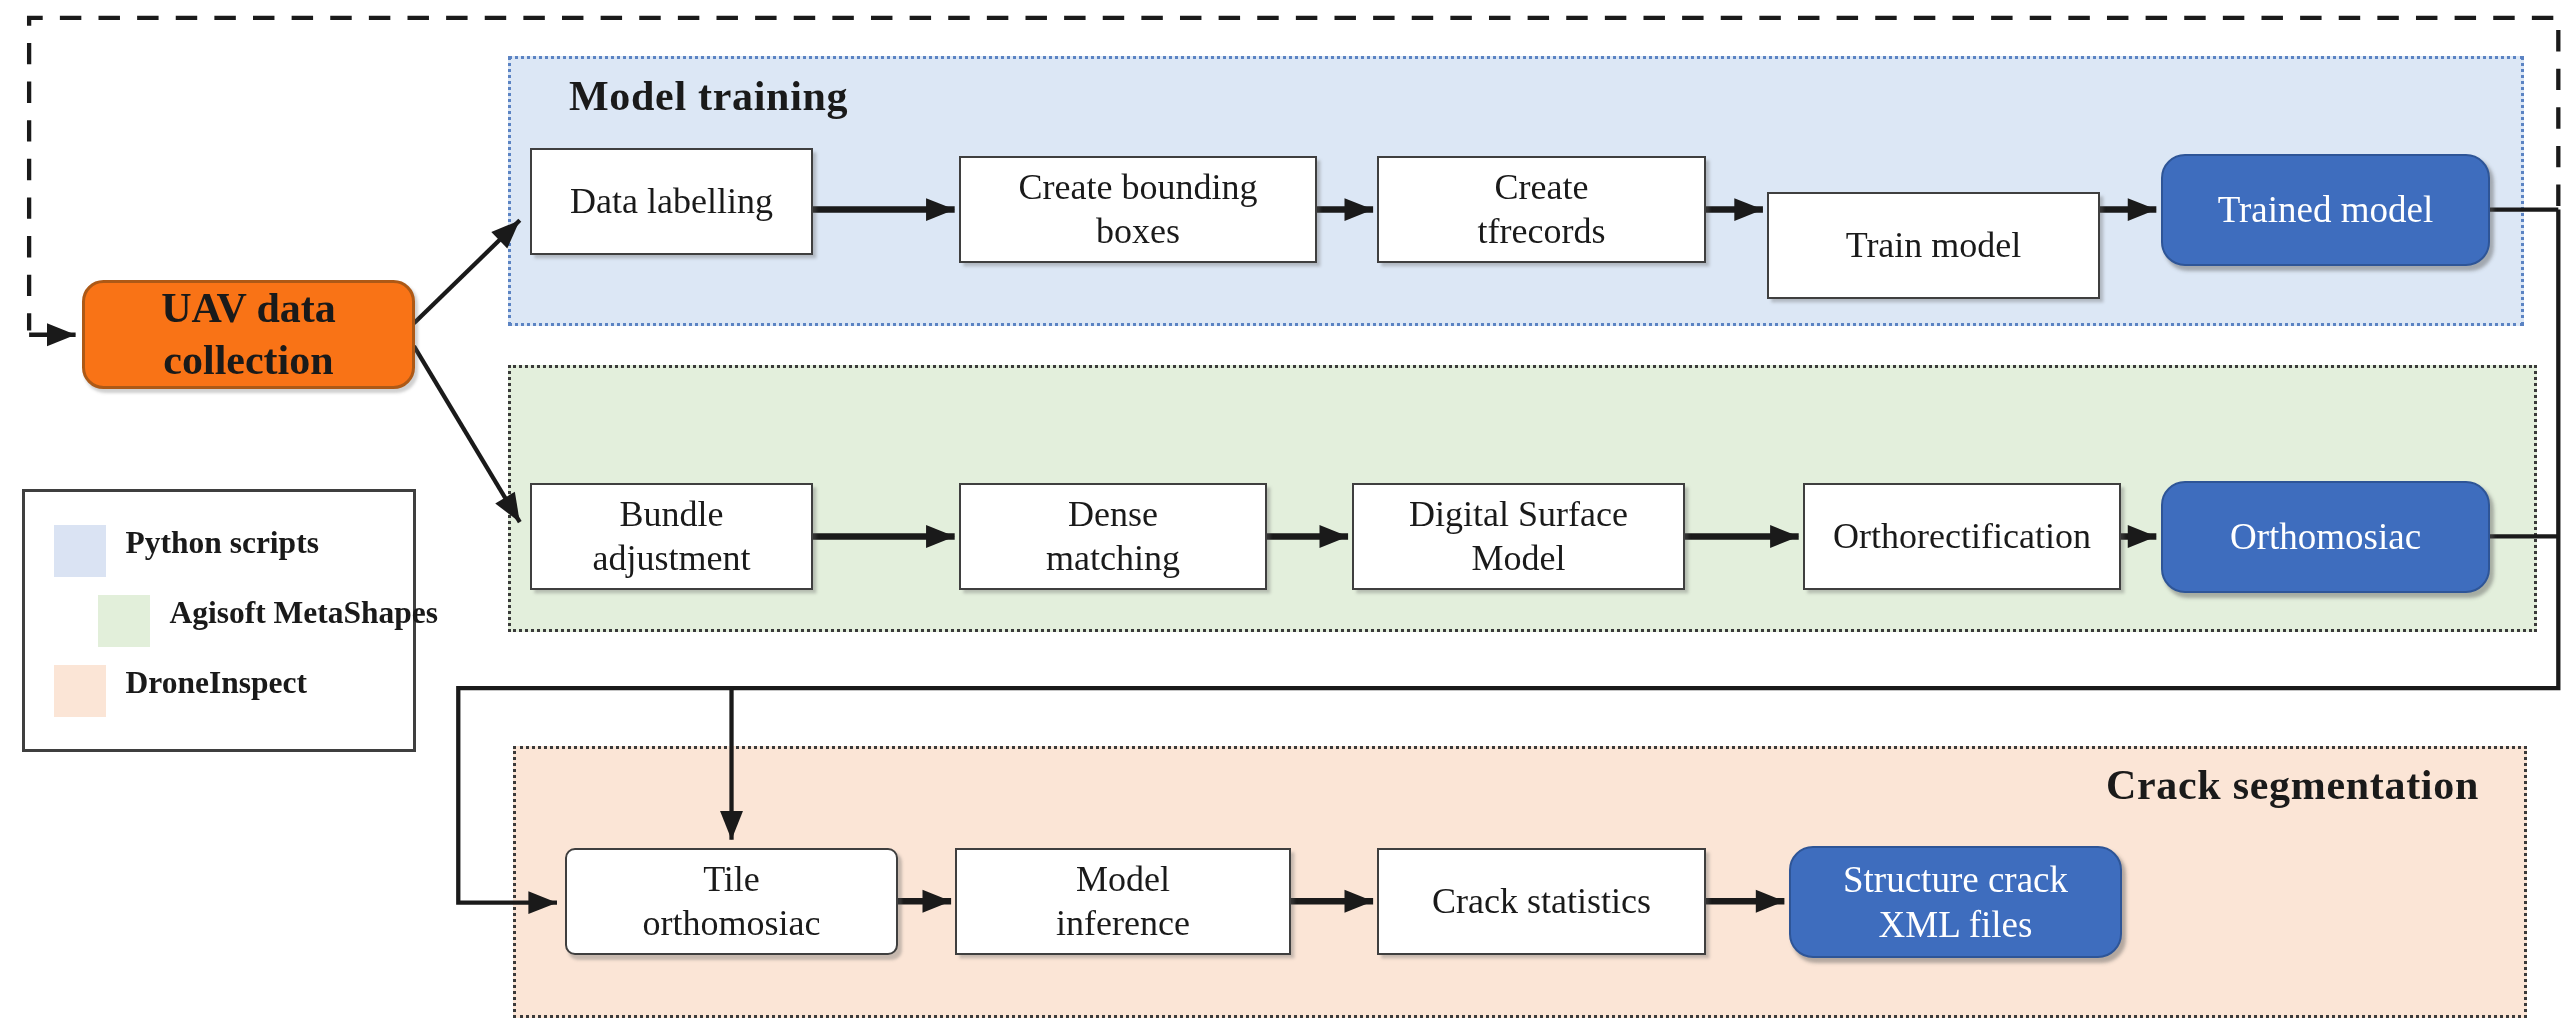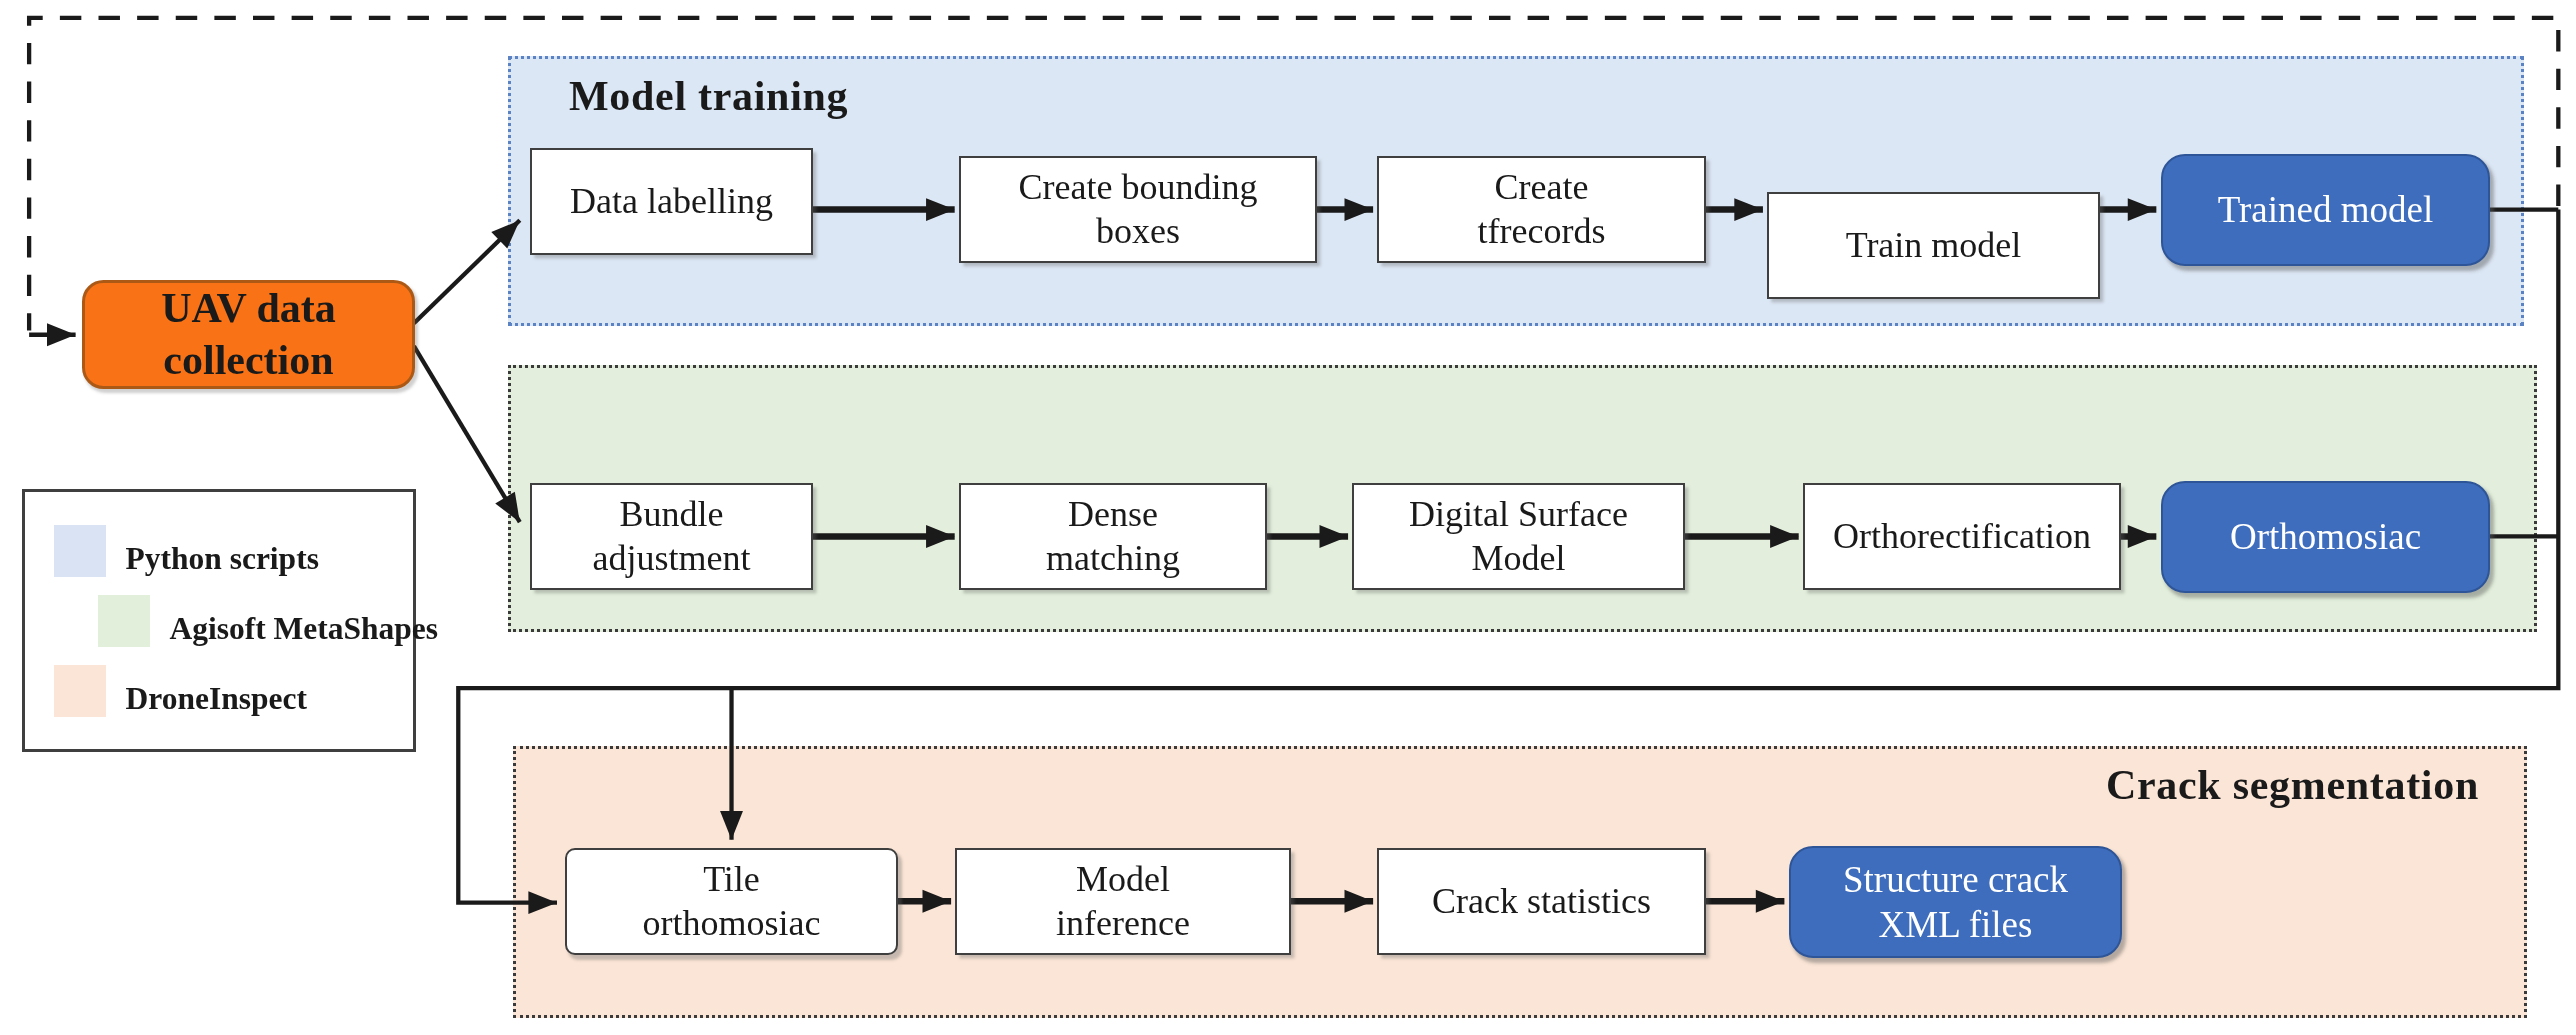--- a/index.html
+++ b/index.html
@@ -30,21 +30,21 @@
   .node.output{background:#3e6dbe;border:2.9px solid #2e5597;border-radius:24px;
         color:#ffffff;font-size:37px;box-shadow:3.6px 4.3px 3.6px rgba(90,90,90,0.45);}
 
   
   .node.start{background:#f97316;border:3.6px solid #ad5916;border-radius:21.5px;
         font-weight:bold;font-size:42px;box-shadow:2.9px 3.6px 2.9px rgba(100,100,100,0.3);}
 
   
   .legend{position:absolute;z-index:3;box-sizing:border-box;background:#ffffff;
           border:3.6px solid #3f3f3f;}
-  .legend-row{position:absolute;display:flex;align-items:flex-end;}
+  .legend-row{position:absolute;display:flex;align-items:flex-start;}
   .swatch{width:52px;height:52px;margin-right:20px;flex:0 0 auto;}
   .sw-blue {background:#dae3f3;}
   .sw-green{background:#e2efda;}
   .sw-peach{background:#fbe5d6;}
   .legend-label{font-weight:bold;font-size:31.5px;white-space:nowrap;}
 </style>
 </head>
 <body>
 
 <div id="canvas">

